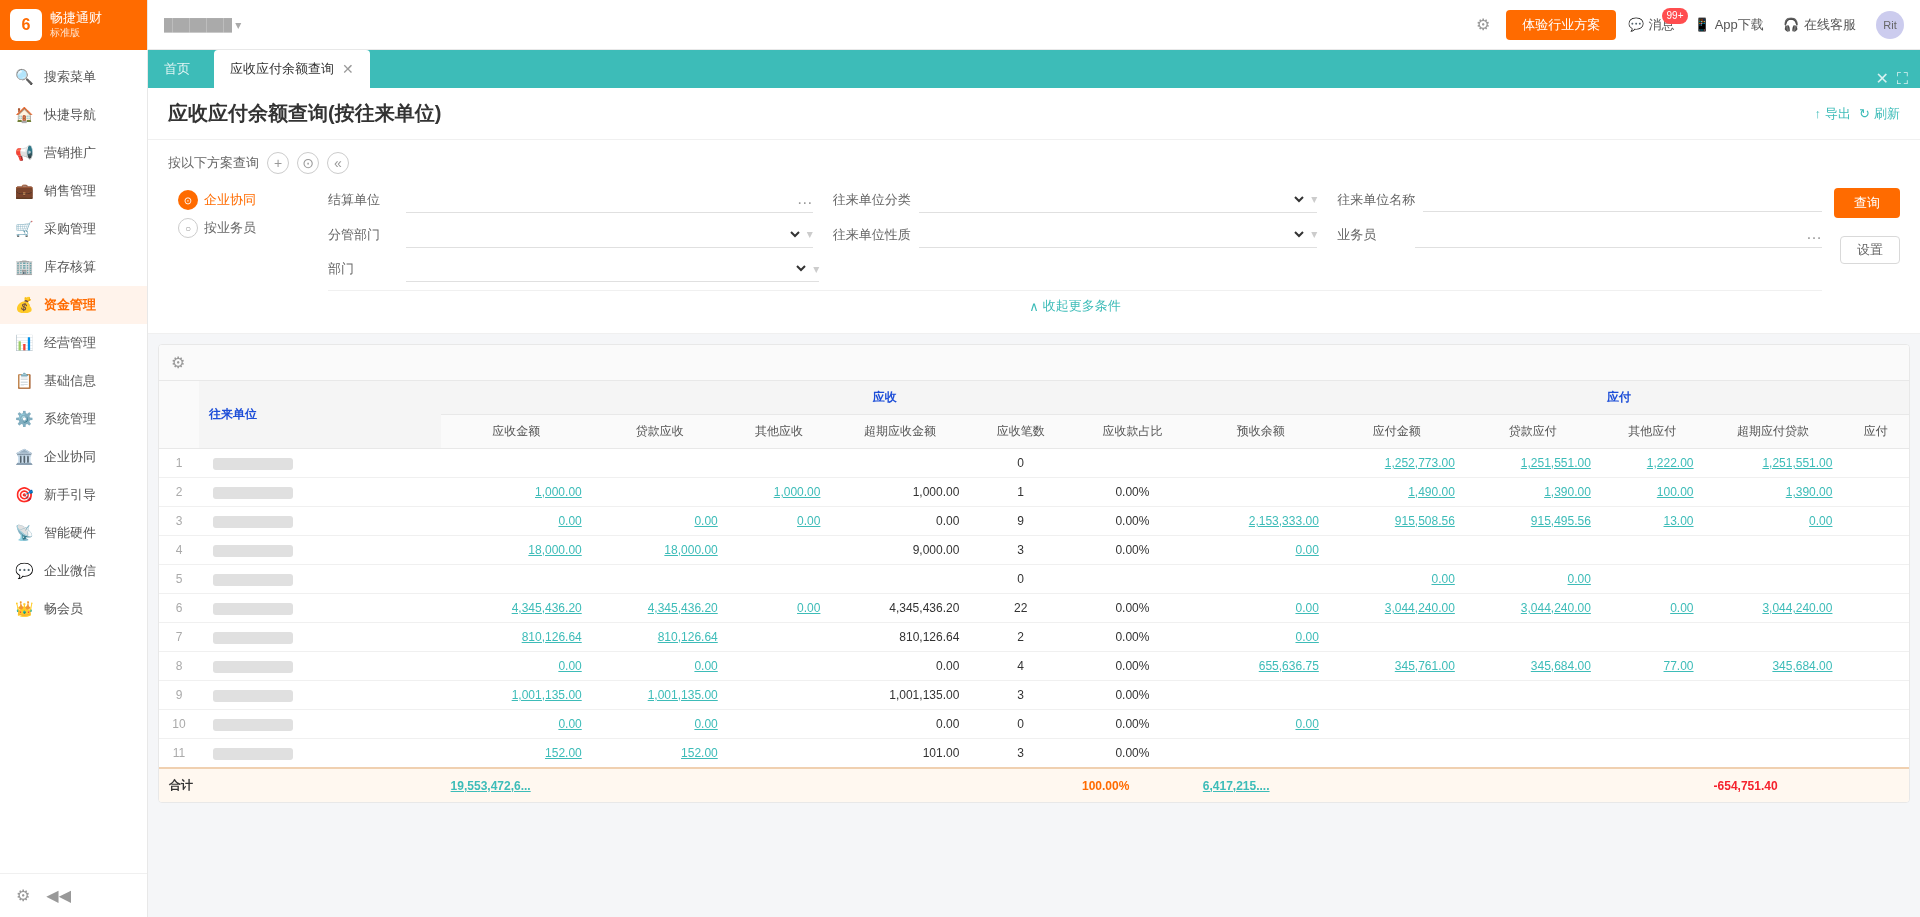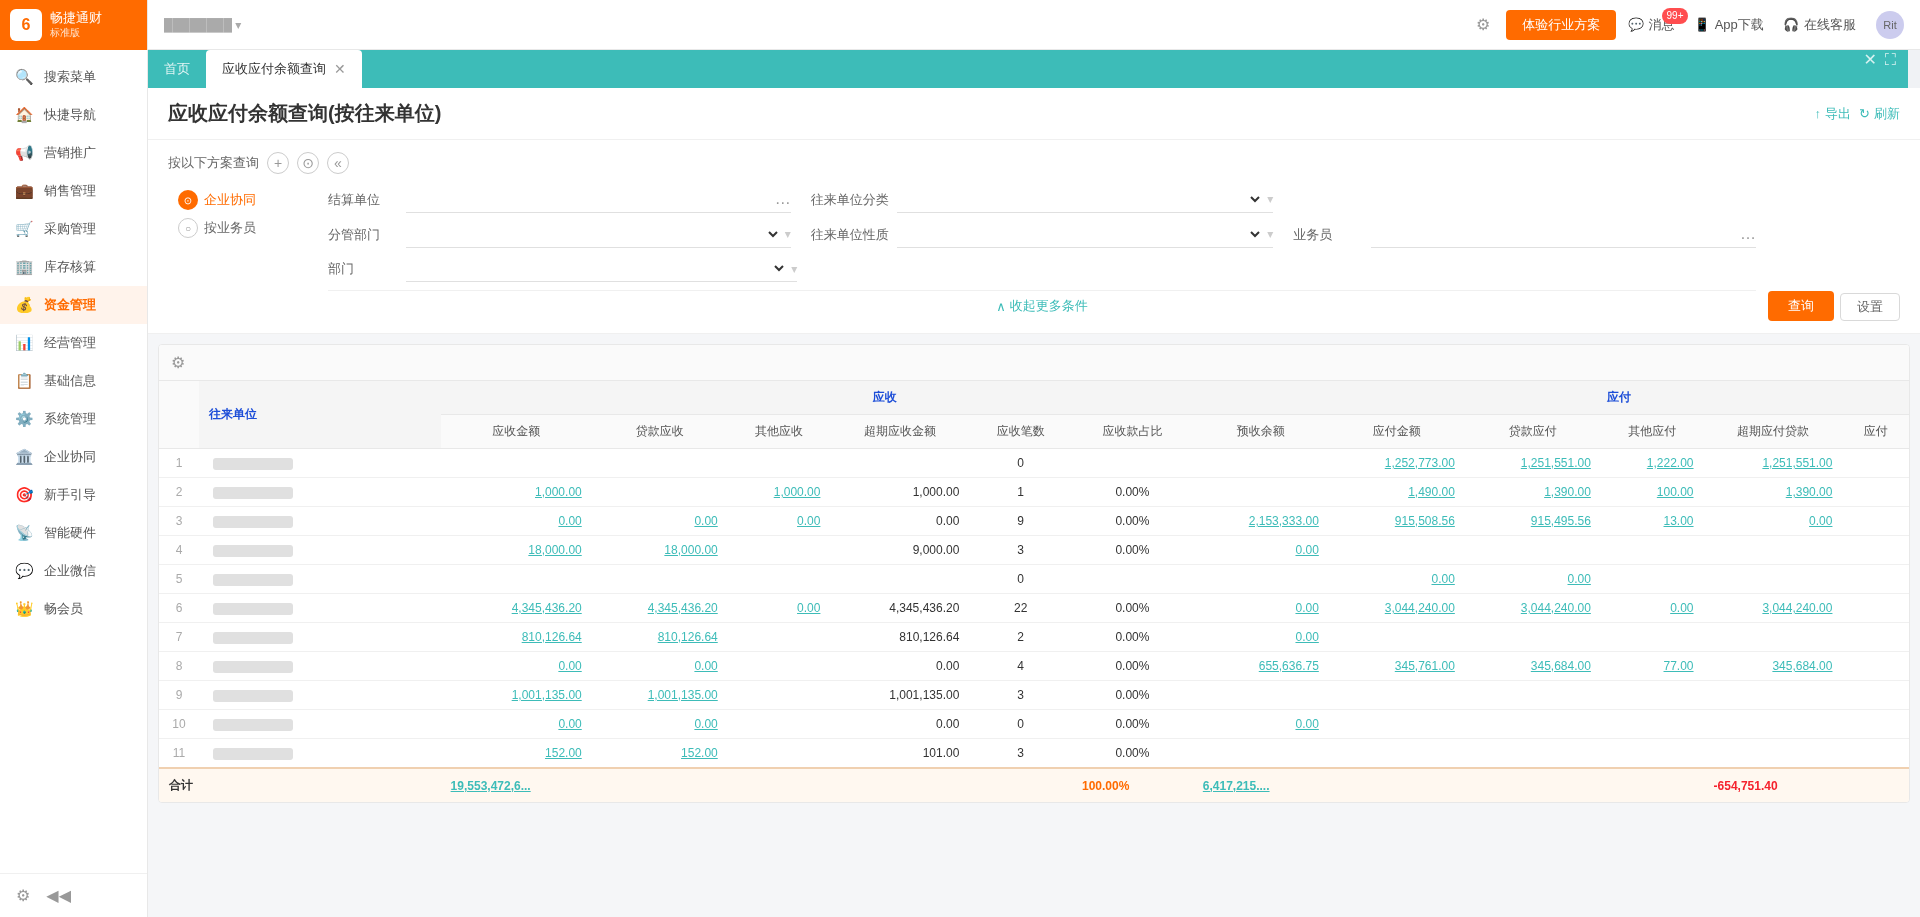--- a/index.html
+++ b/index.html
@@ -62,23 +62,23 @@
     .badge {
       position: absolute; top: -8px; right: -14px;
       background: #ff4d4f; color: #fff; border-radius: 10px;
       font-size: 10px; padding: 0 5px; line-height: 16px; min-width: 16px; text-align: center;
     }
     .header-right .link { cursor: pointer; display: flex; align-items: center; gap: 4px; color: #555; }
     .header-avatar { width: 28px; height: 28px; border-radius: 50%; background: #cce; display: flex; align-items: center; justify-content: center; font-size: 11px; color: #666; }
 
     
     .tab-bar {
-      position: fixed; left: 148px; top: 50px; right: 12px; height: 38px;
-      background: #3dbcb8; display: flex; align-items: flex-start;
-      z-index: 98; padding: 0;
+      position: fixed; left: 148px; top: 50px; right: 0; height: 38px;
+      background: #3dbcb8; display: flex; align-items: flex-end;
+      z-index: 98; padding: 0; gap: 8px;
     }
     .tab-item {
       height: 38px; display: flex; align-items: center; padding: 0 16px;
       cursor: pointer; font-size: 13px; color: rgba(255,255,255,0.85);
       gap: 8px;
     }
     .tab-item.active { background: #fff; color: #333; border-radius: 4px 4px 0 0; }
     .tab-close { font-size: 14px; color: #999; cursor: pointer; }
     .tab-controls {
       margin-left: auto; display: flex; align-items: center; gap: 8px; padding-right: 12px;
@@ -382,20 +382,26 @@
             <div class="search-input-wrap">
               <input type="text" style="">
               <span class="three-dots">…</span>
             </div>
           </div>
           <div class="search-row">
             <span class="search-label">往来单位分类</span>
             <div class="search-select-wrap">
               <select><option></option></select>
               <span class="chevron">▾</span>
+            </div>
+          </div>
+          <div class="search-row">
+            <span class="search-label">往来单位名称</span>
+            <div class="search-input-wrap">
+              <input type="text" style="">
             </div>
           </div>
         </div>
         <div class="search-grid">
           <div class="search-row">
             <span class="search-label">分管部门</span>
             <div class="search-select-wrap">
               <select><option></option></select>
               <span class="chevron">▾</span>
             </div>
@@ -422,21 +428,21 @@
               <select><option></option></select>
               <span class="chevron">▾</span>
             </div>
           </div>
         </div>
         <div class="collapse-btn">
           <span>∧</span>
           <span>收起更多条件</span>
         </div>
       </div>
-      <div style="display:flex; flex-direction:row; gap:6px; padding: 0 0 0 12px; align-items:flex-end; justify-content:flex-start; padding-top:2px">
+      <div style="display:flex; flex-direction:column; gap:18px; padding: 0 0 0 12px; align-items:flex-end; justify-content:flex-start; padding-top:2px">
         <button class="btn-query">查询</button>
         <button class="btn-setting">设置</button>
       </div>
     </div>
   </div>
 
   <div class="table-container">
     <div class="table-toolbar">
       <span class="gear-icon-btn">⚙</span>
     </div>

